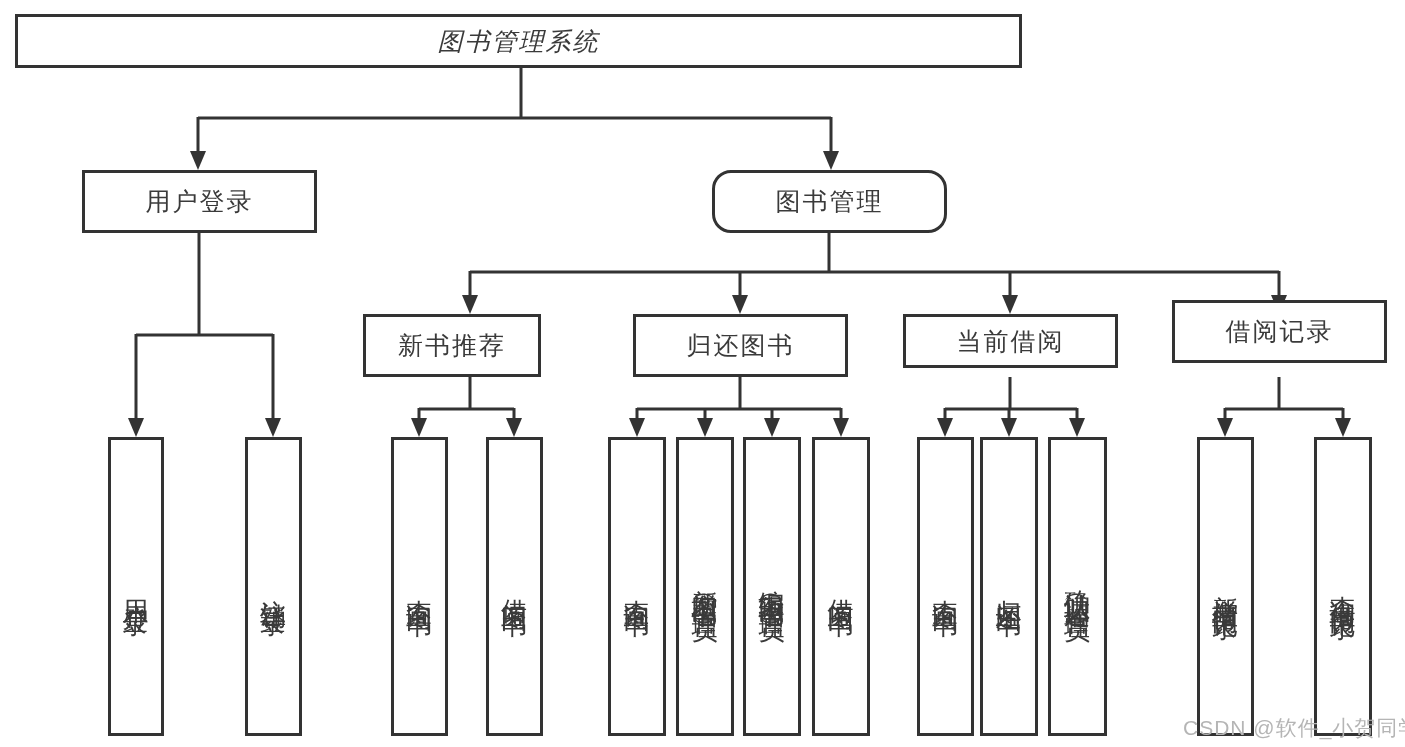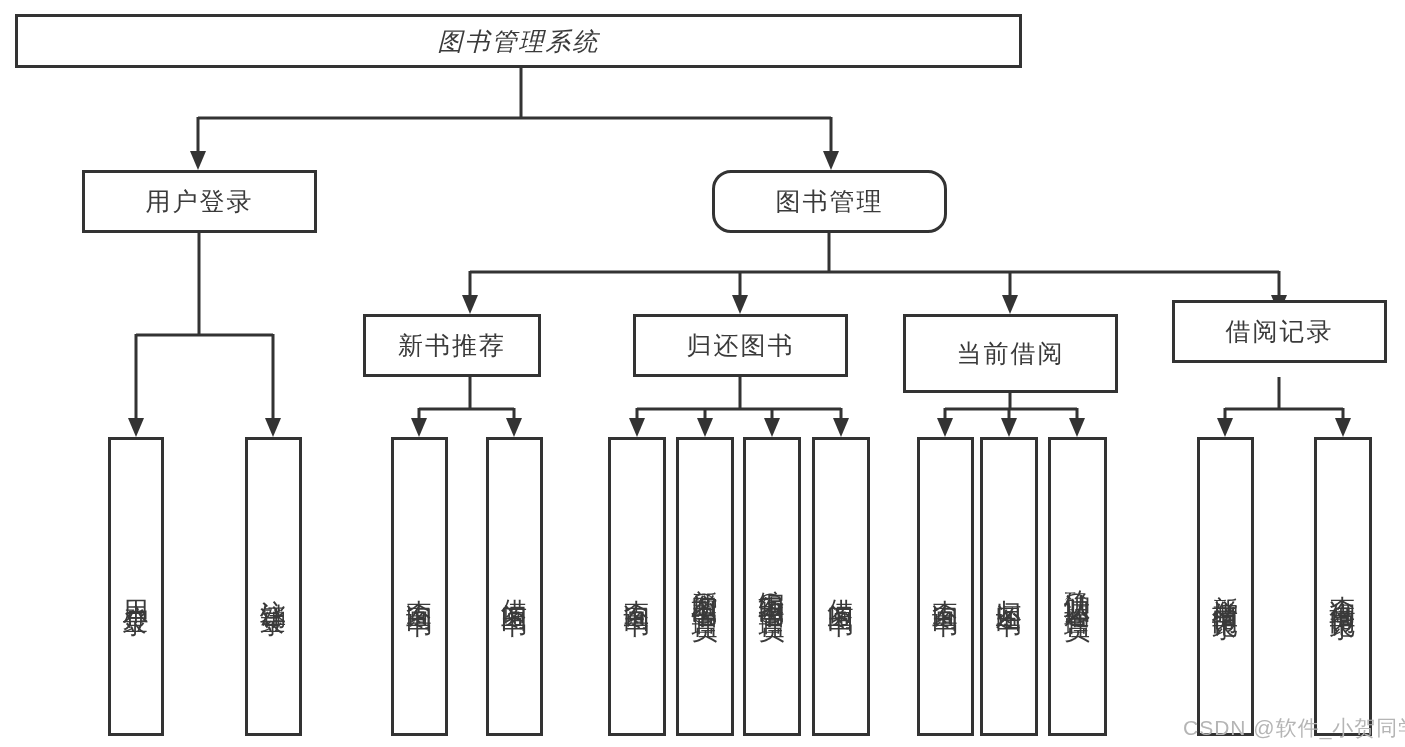--- a/index.html
+++ b/index.html
@@ -84,21 +84,21 @@
     </g>
   </svg>
 
   <div class="node hbox" style="left:15px; top:14px; width:1007px; height:54px;font-style:italic;">图书管理系统</div>
 
   <div class="node hbox" style="left:82px; top:170px; width:235px; height:63px;">用户登录</div>
   <div class="node hbox" style="left:712px; top:170px; width:235px; height:63px;border-radius:19px;">图书管理</div>
 
   <div class="node hbox" style="left:363px; top:314px; width:178px; height:63px;">新书推荐</div>
   <div class="node hbox" style="left:633px; top:314px; width:215px; height:63px;">归还图书</div>
-  <div class="node hbox" style="left:903px; top:314px; width:215px; height:79px;">当前借阅</div>
+  <div class="node hbox" style="left:903px; top:314px; width:215px; height:54px;">当前借阅</div>
   <div class="node hbox" style="left:1172px; top:300px; width:215px; height:63px;">借阅记录</div>
 
   <div class="node vbox" style="left:108px; top:437px; width:56px; height:299px;">用户登录</div>
   <div class="node vbox" style="left:245px; top:437px; width:57px; height:299px;">注销登录</div>
 
   <div class="node vbox" style="left:391px; top:437px; width:57px; height:299px;">查询图书</div>
   <div class="node vbox" style="left:486px; top:437px; width:57px; height:299px;">借阅图书</div>
 
   <div class="node vbox" style="left:608px; top:437px; width:58px; height:299px;">查询图书</div>
   <div class="node vbox" style="left:676px; top:437px; width:58px; height:299px;">新增图书（管理员）</div>

